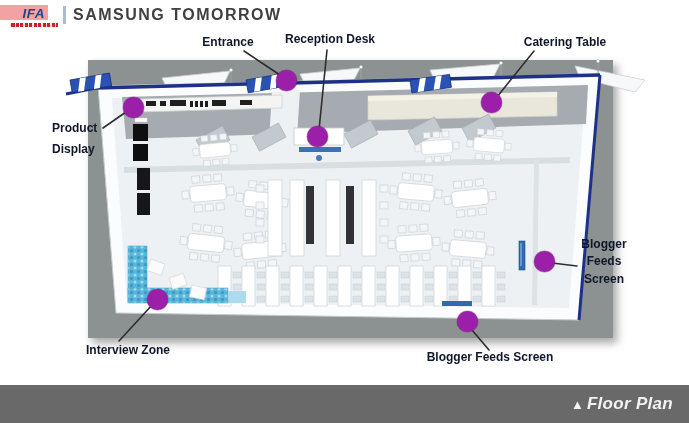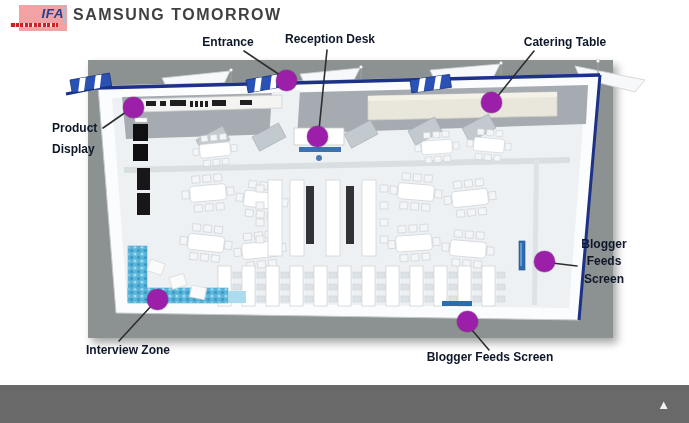--- a/index.html
+++ b/index.html
@@ -1,20 +1,20 @@
 <!DOCTYPE html>
 <html><head>
 <meta charset="utf-8">
 <style>
   html,body{margin:0;padding:0;background:#fff;}
   #stage{position:relative;width:689px;height:423px;background:#ffffff;overflow:hidden;
          font-family:"Liberation Sans",sans-serif;}
 
   
-  .logo-box{position:absolute;left:19px;top:5px;width:48px;height:26px;background:#f2a2a2;}
+  .logo-box{position:absolute;left:0;top:5px;width:48px;height:15px;background:#f2a2a2;}
   .logo-text{display:block;height:18px;line-height:18px;text-align:right;padding-right:3px;
              font-style:italic;font-weight:bold;font-size:13.5px;color:#24418f;letter-spacing:.5px;}
   .logo-strip{position:absolute;left:10px;top:23px;width:48px;height:4px;background:#cb2127;
               background-image:repeating-linear-gradient(90deg,rgba(255,255,255,.85) 0 1.2px,#cb2127 1.2px 4.5px);}
   .hdr-sep{position:absolute;left:63px;top:6px;width:3px;height:18px;background:#a9bdd1;}
   .page-title{position:absolute;left:73px;top:6px;font-size:16px;font-weight:bold;color:#404040;
               letter-spacing:1.5px;}
 
   
   #plan-svg{position:absolute;left:0;top:0;width:689px;height:423px;}
@@ -257,15 +257,16 @@
   <div class="lbl lbl-left" style="left:52px;top:118px;width:64px">Product
 Display</div>
   <div class="lbl" style="left:76px;top:343px;width:104px">Interview Zone</div>
   <div class="lbl lbl-stack" style="left:572px;top:236px;width:64px">Blogger
 Feeds
 Screen</div>
   <div class="lbl" style="left:421px;top:350px;width:138px">Blogger Feeds Screen</div>
 
   <div class="banner">
     <span class="tri">▲</span>
+    <span class="btxt">Floor Plan</span>
   </div>
 
 </div>
 
 </body></html>

